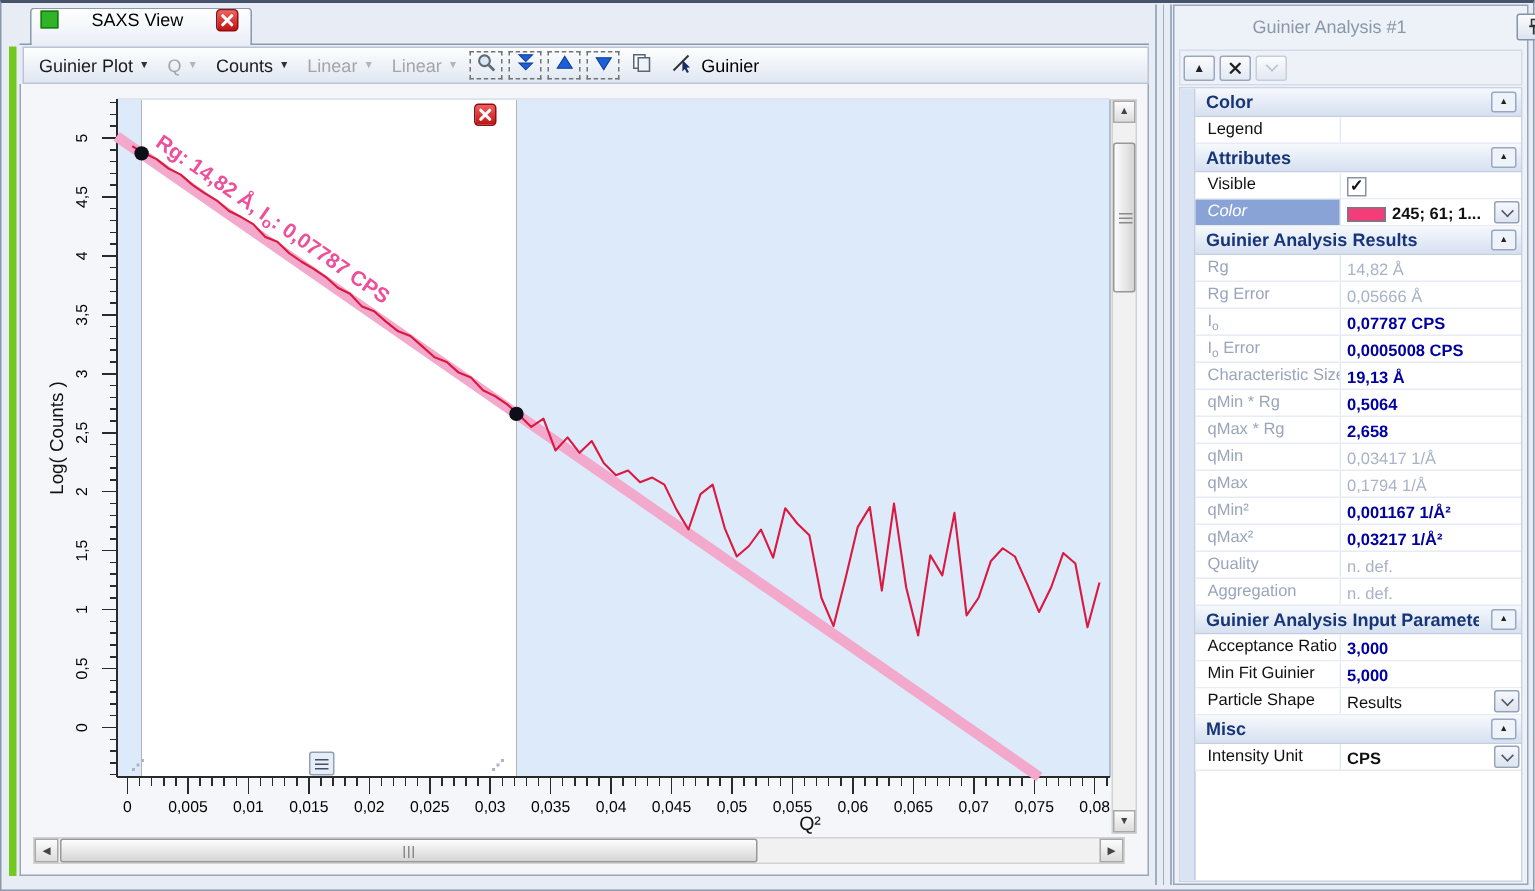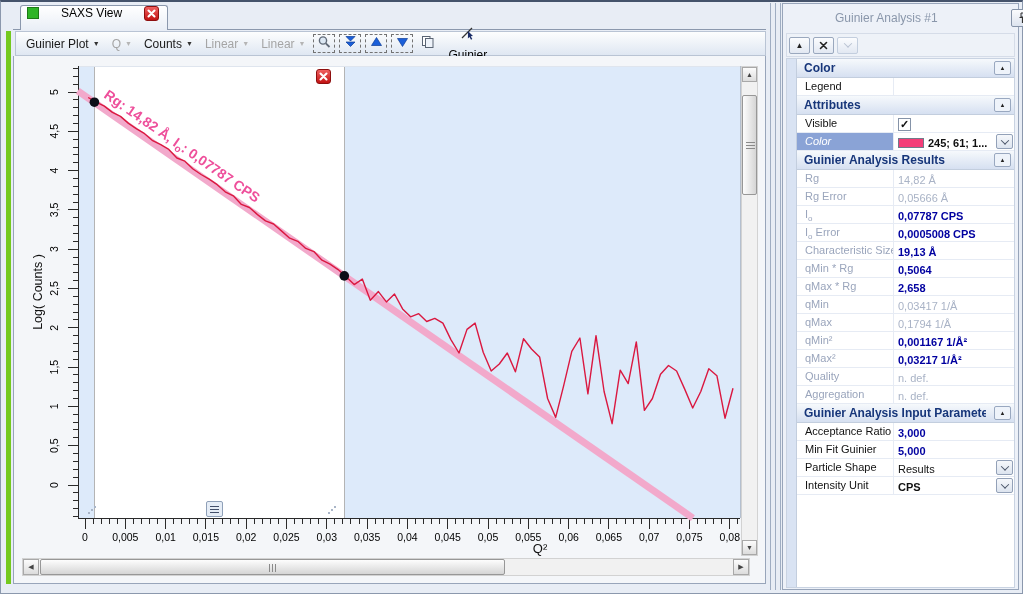--- a/index.html
+++ b/index.html
@@ -22,21 +22,21 @@
 
   
   #toolbar { left:15px; top:31px; width:751px; height:25px; display:flex; align-items:center; gap:4px;
     padding:0 6px; background:linear-gradient(#fdfefe,#dfe7f2); border:1px solid #b9c4d4; font-size:12px; }
   .tb-drop { display:flex; align-items:center; gap:4px; padding:2px 4px; color:#1a1a1a; }
   .tb-drop .arr { font-size:7px; color:#333; }
   .tb-drop.disabled { color:#a5a5a5; }
   .tb-drop.disabled .arr { color:#b5b5b5; }
   .tb-icon { width:22px; height:19px; display:flex; align-items:center; justify-content:center; }
   .tb-icon.dashed { border:1px dashed #737373; }
-  #guinier-tool { display:flex; align-items:center; gap:5px; padding:2px 5px;flex-direction:column; }
+  #guinier-tool { display:flex; align-items:center; gap:5px; padding:2px 5px; }
 
   
   #chart-box { left:13px; top:56px; width:753px; height:528px; background:#f4f6f9; border:1px solid #98a5ba; border-top:none; }
 
   #chart-svg { left:0; top:0; width:770px; height:558px; }
 
   .overlay-btn { display:flex; align-items:center; justify-content:center; cursor:default; }
   #region-close { left:316px; top:69px; }
   #region-menu { left:206px; top:501px; width:17px; height:16px; background:#e6edf6;
     border:1px solid #8fa0b8; border-radius:2px; flex-direction:column; gap:2px; }
@@ -599,20 +599,24 @@
       </div>
       <div class="prow">
         <div class="pcell-label dark">Particle Shape</div>
         <div class="pcell-value plain">
           <span>Results</span>
         </div>
         <span class="dd-btn">
           <span class="chev"></span>
         </span>
       </div>
+      <div class="sec-header">
+        <span class="label">Misc</span>
+        <span class="collapse-btn">▲</span>
+      </div>
       <div class="prow">
         <div class="pcell-label dark">Intensity Unit</div>
         <div class="pcell-value boldblack">
           <span>CPS</span>
         </div>
         <span class="dd-btn">
           <span class="chev"></span>
         </span>
       </div>
     </div>

